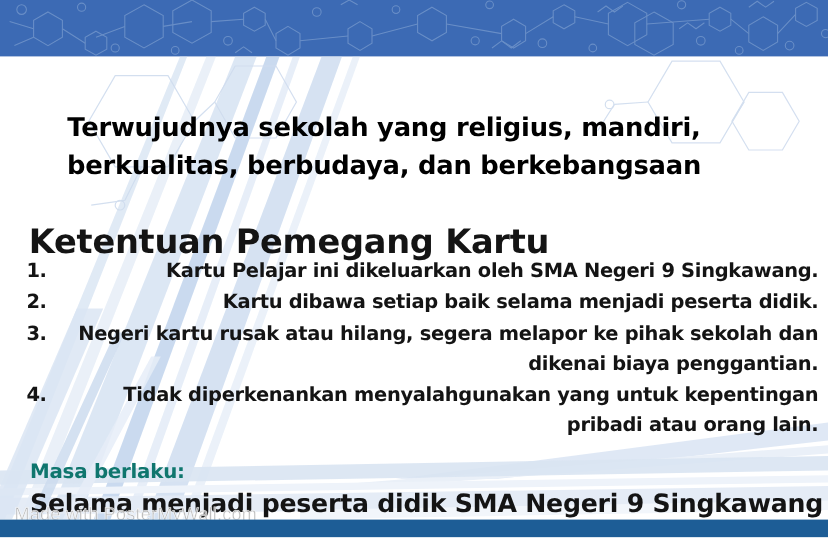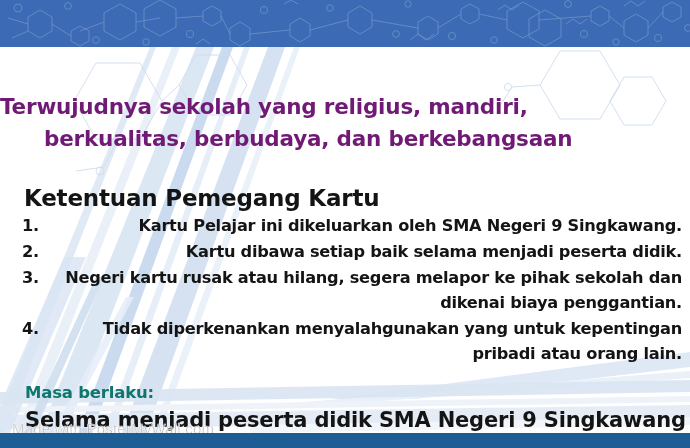--- a/index.html
+++ b/index.html
@@ -84,36 +84,37 @@
     font-family: "DejaVu Sans", sans-serif;
     font-weight: bold;
     font-size: 31px;
     letter-spacing: 0.5px;
     color: #111111;
   }
 
   .t-vision-line {
     position: absolute;
     width: 640px;
+    text-align: center;
     font-family: "DejaVu Sans", sans-serif;
     font-weight: bold;
     font-size: 21.5px;
     letter-spacing: -0.2px;
-    color: #701a75;
+    color: #000000;
   }
   .t-vision-1 { left: 0; top: 94px; }
-  .t-vision-2 { left: 0; top: 126px; padding-left: 44px; }
+  .t-vision-2 { left: 0; top: 126px; }
 
   .t-section-heading {
     position: absolute;
     left: 24px;
     top: 185px;
     font-family: "DejaVu Sans", sans-serif;
     font-weight: bold;
-    font-size: 23px;
+    font-size: 28px;
     letter-spacing: -0.2px;
     color: #141414;
   }
 
   .list {
     position: absolute;
     left: 22px;
     top: 213px;
     width: 660px;
   }

